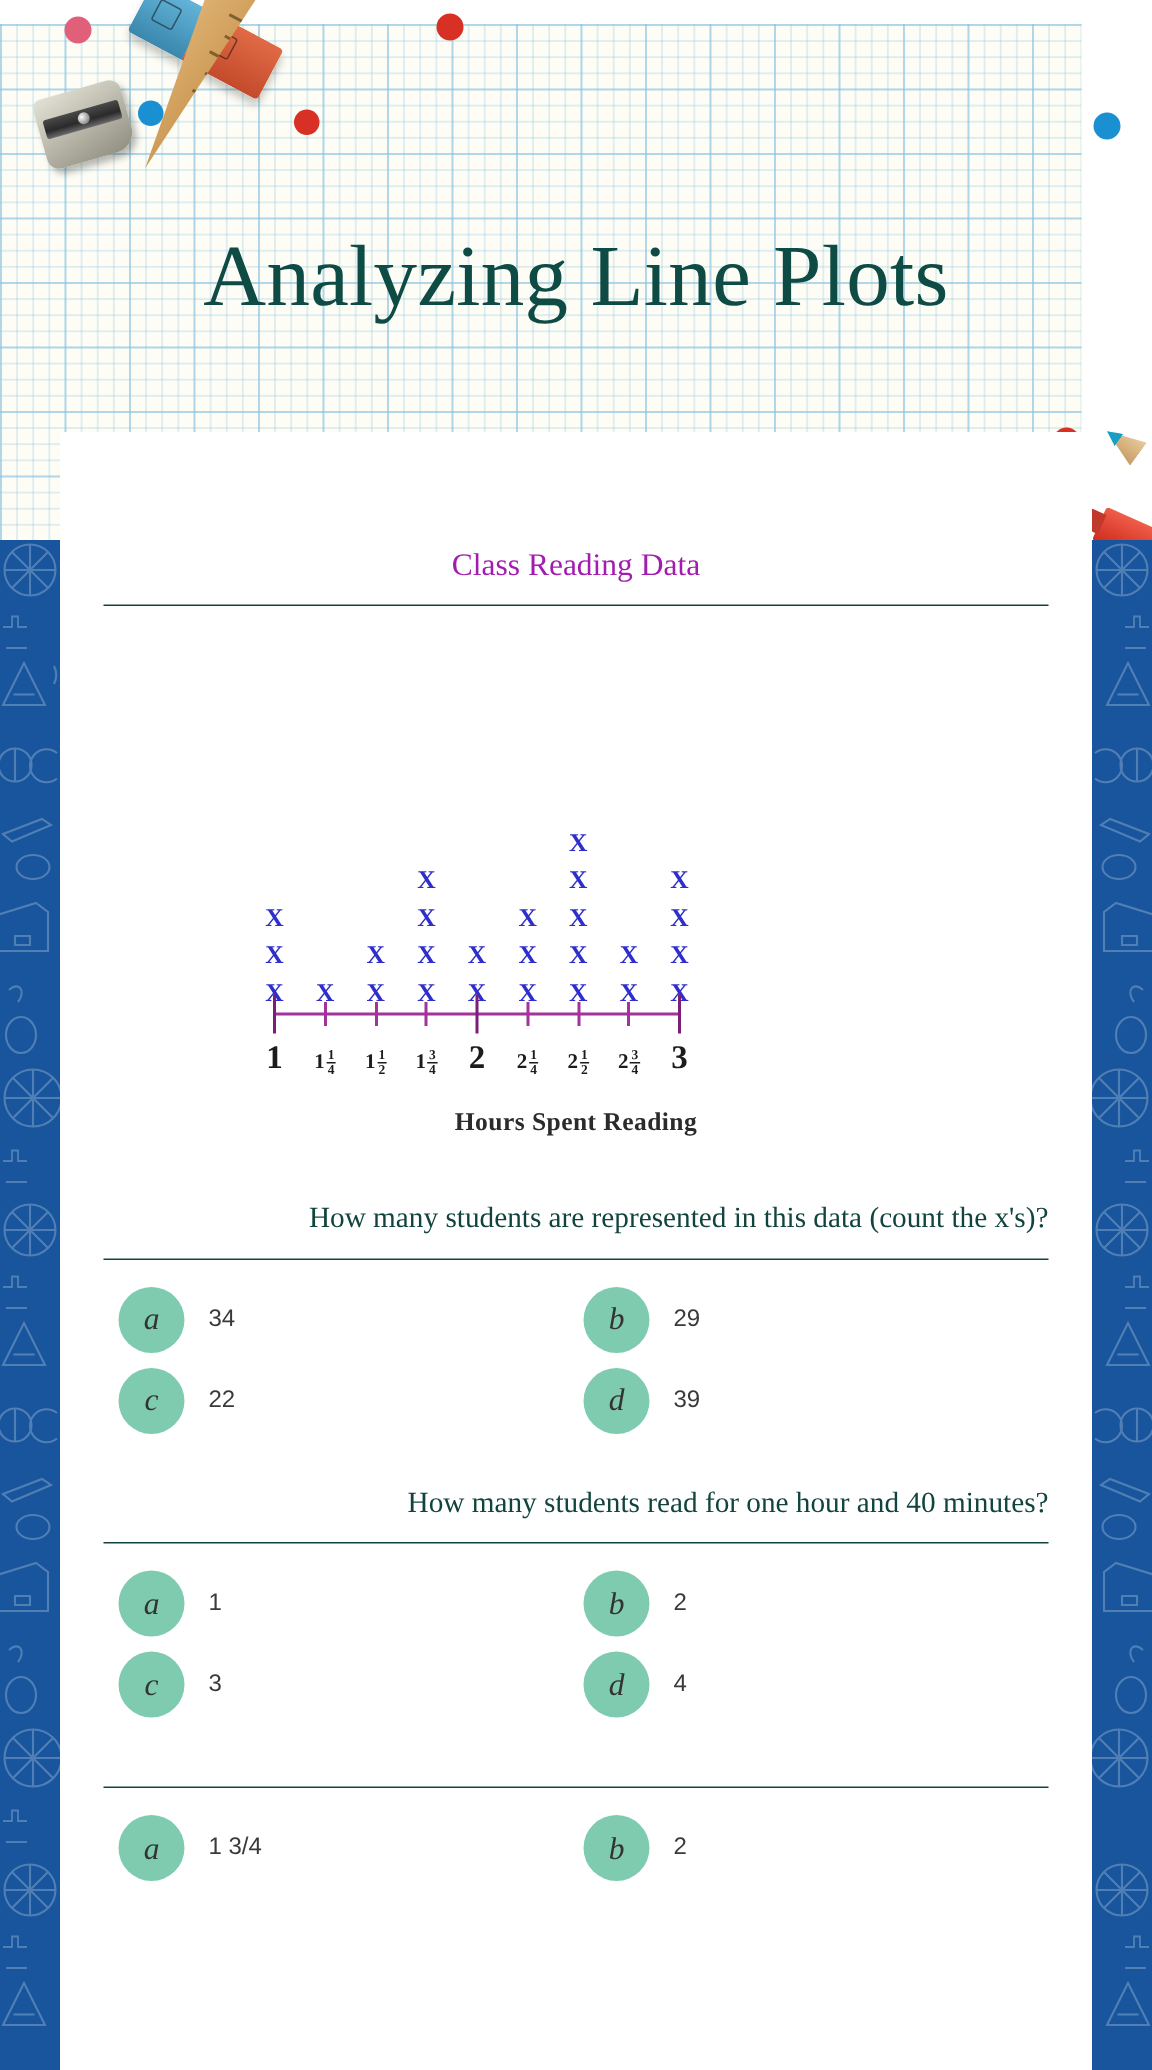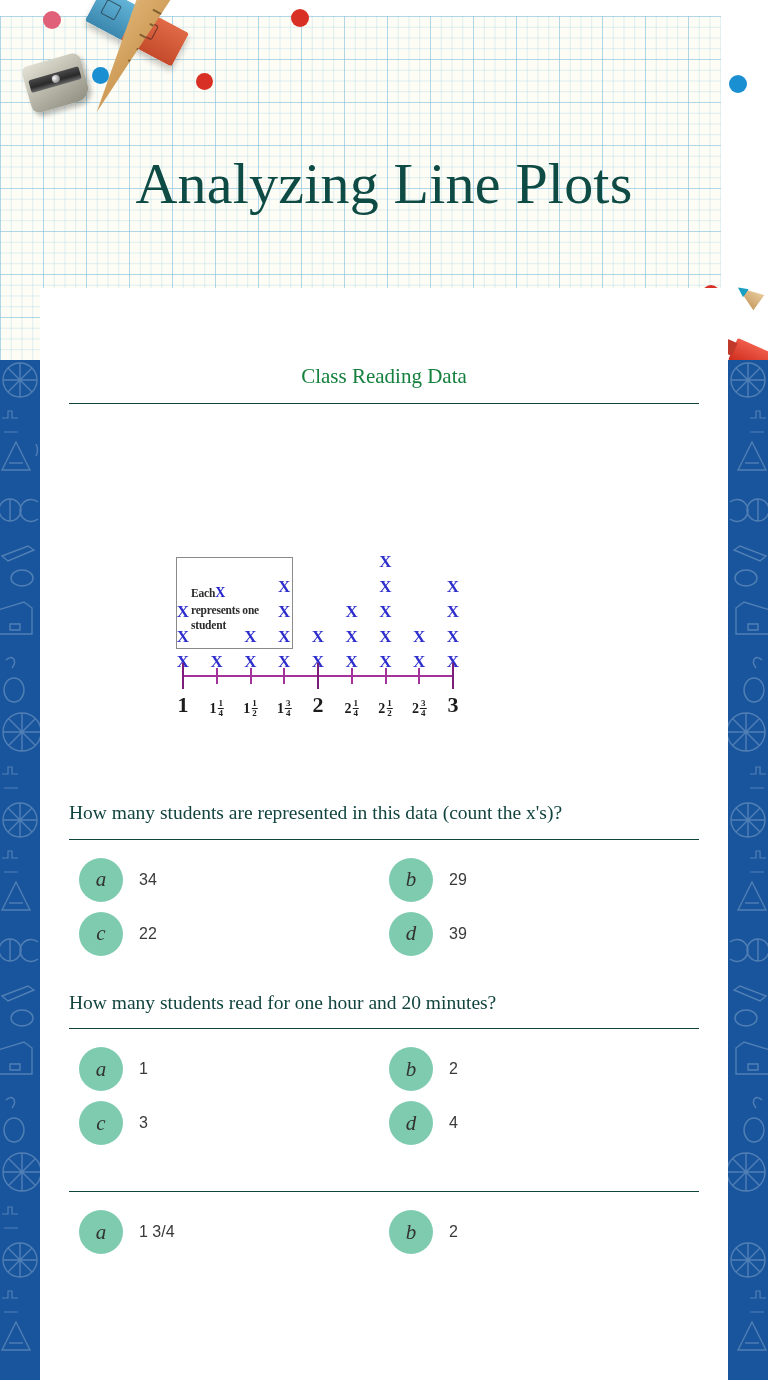--- a/index.html
+++ b/index.html
@@ -168,21 +168,21 @@
     width: 688px; height: 1092px;
     background: #ffffff;
   }
 
   .section-title {
     margin: 0;
     padding-top: 76px;
     text-align: center;
     font-size: 21px;
     font-weight: normal;
-    color: #15803d;
+    color: #a21caf;
     font-family: "Liberation Serif", serif;
   }
   .rule {
     height: 1px;
     background: #11443e;
     margin: 14px 29px 0 29px;
   }
 
   
   .plot-wrap {
@@ -272,21 +272,21 @@
     text-align: center;
     font-family: "Liberation Serif", serif;
     font-size: 17px;
     font-weight: bold;
     color: #2b2b2b;
     letter-spacing: 0.3px;
   }
 
   
   .questions { padding: 0 29px; }
-  .question { padding-top: 34px; }
+  .question { padding-top: 34px; text-align: right; }
   .q-text {
     font-family: "Liberation Serif", serif;
     font-size: 19.5px;
     line-height: 1.36;
     color: #11443e;
   }
   .q-rule { height: 1px; background: #11443e; margin-top: 12px; }
 
   .options {
     display: grid;
@@ -462,26 +462,20 @@
     </svg>
   </div>
 
   <div class="card">
 
     <h2 class="section-title">Class Reading Data</h2>
     <div class="rule"></div>
 
     <div class="plot-wrap">
 
-      <div class="legend-box">
-        <div class="legend-text">
-          <span>Each</span><span class="bigx">X</span><br>
-          <span>represents one student</span>
-        </div>
-      </div>
 
       <div class="plot-area" id="plot-area">
         <div class="axis-line"></div>
       <div class="col" style="left: 143px;">
             <div class="xmark">X</div>
             <div class="xmark">X</div>
             <div class="xmark">X</div>
           </div>
           <div class="tick major" style="left: 143px;"></div>
           <div class="tlabel whole" style="left: 143px;">1</div>
@@ -553,20 +547,21 @@
           <div class="col" style="left: 413px;">
             <div class="xmark">X</div>
             <div class="xmark">X</div>
             <div class="xmark">X</div>
             <div class="xmark">X</div>
           </div>
           <div class="tick major" style="left: 413px;"></div>
           <div class="tlabel whole" style="left: 413px;">3</div>
         </div>
 
+      <div class="axis-caption">Hours Spent Reading</div>
     </div>
 
     <div class="questions" id="questions">
         <div class="question">
           <div class="q-text">How many students are represented in this data (count the x's)?</div>
           <div class="q-rule"></div>
           <div class="options">
             <div class="option">
               <div class="bubble">a</div>
               <div class="opt-text">34</div>
@@ -579,21 +574,21 @@
               <div class="bubble">c</div>
               <div class="opt-text">22</div>
             </div>
             <div class="option">
               <div class="bubble">d</div>
               <div class="opt-text">39</div>
             </div>
           </div>
         </div>
         <div class="question">
-          <div class="q-text">How many students read for one hour and 20 minutes?</div>
+          <div class="q-text">How many students read for one hour and 40 minutes?</div>
           <div class="q-rule"></div>
           <div class="options">
             <div class="option">
               <div class="bubble">a</div>
               <div class="opt-text">1</div>
             </div>
             <div class="option">
               <div class="bubble">b</div>
               <div class="opt-text">2</div>
             </div>

